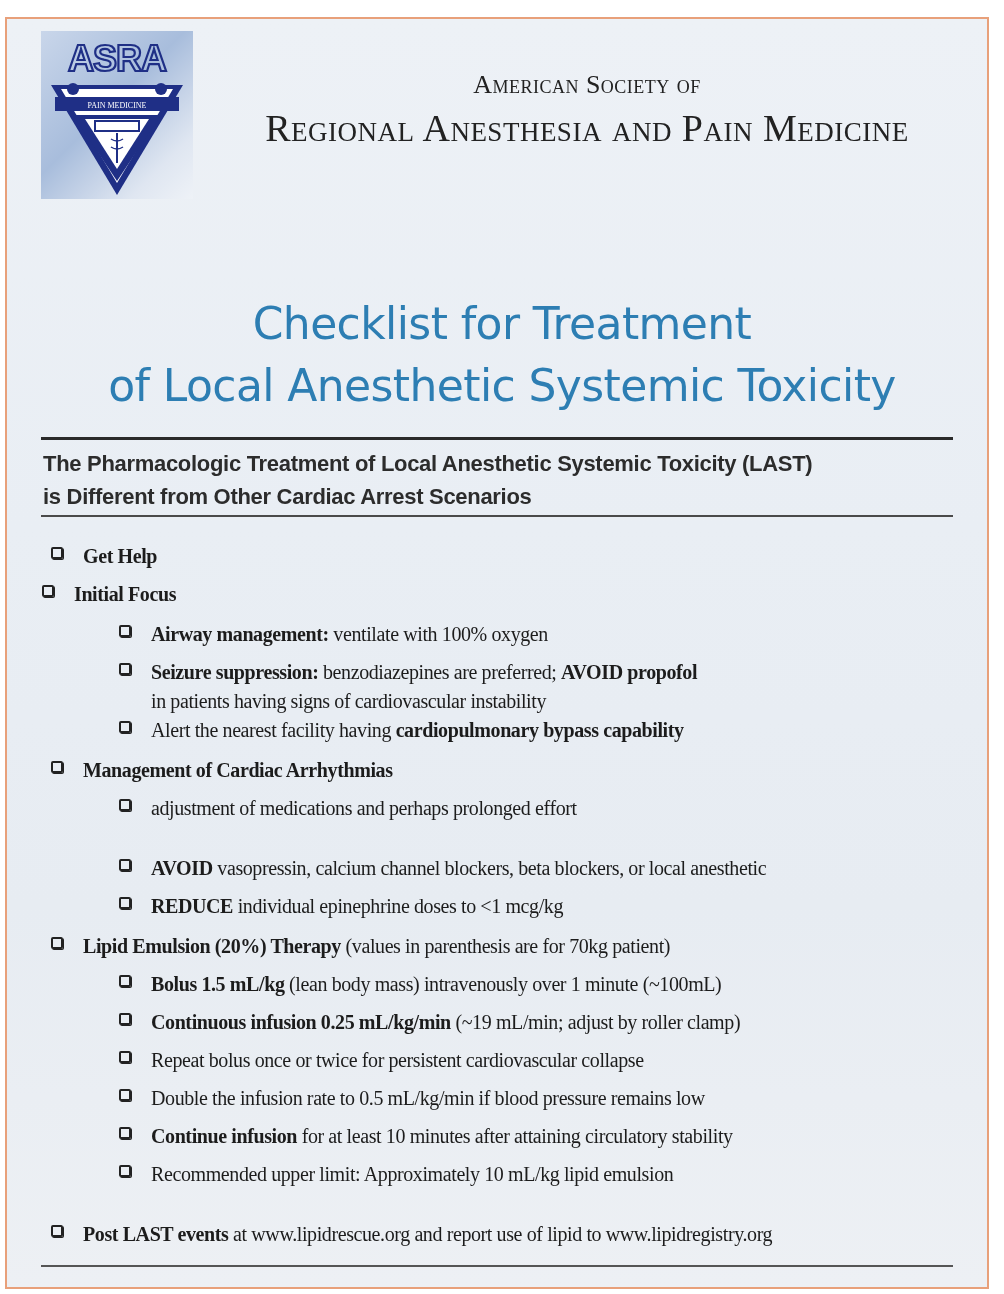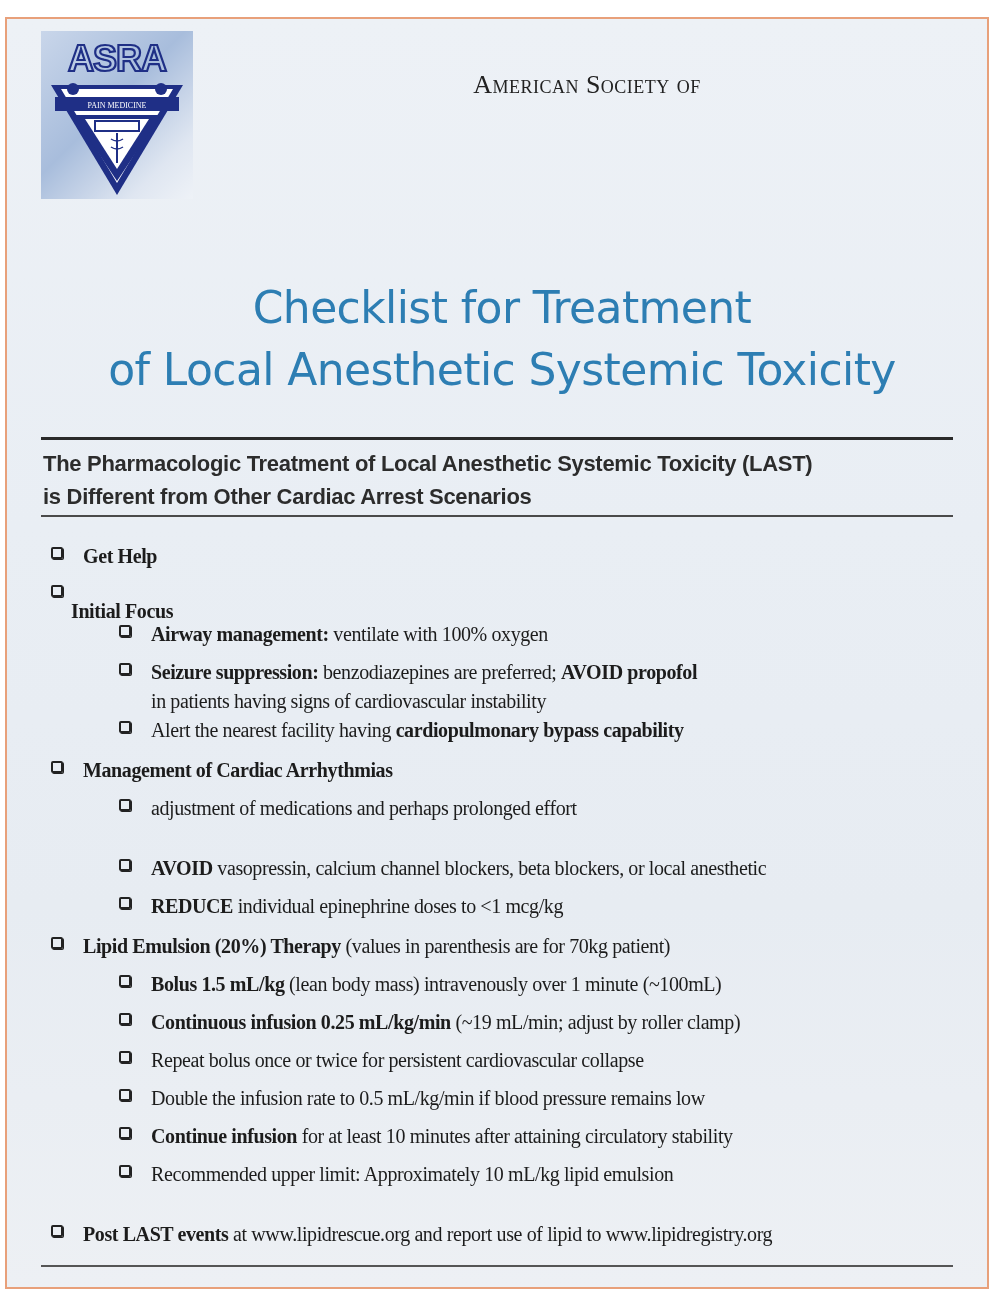--- a/index.html
+++ b/index.html
@@ -20,21 +20,21 @@
       position: absolute; left: 250px; top: 46px; width: 660px; text-align: center;
       font-family: "Liberation Serif", serif; color: #222; font-variant: small-caps;
       letter-spacing: 0.5px;
     }
     .society .l1 { font-size: 26px; line-height: 40px; }
     .society .l2 { font-size: 38px; line-height: 46px; }
     .title {
       position: absolute; left: 40px; top: 258px; width: 910px; text-align: center;
       font-family: "DejaVu Sans", sans-serif; color: #2d7eb3;
     }
-    .title .t1 { font-size: 44px; line-height: 62px; letter-spacing: -0.6px; }
+    .title .t1 { font-size: 44px; line-height: 62px; letter-spacing: -0.6px; margin-top: 16px; }
     .title .t2 { font-size: 44px; line-height: 62px; letter-spacing: -0.6px; }
     .rule-top {
       position: absolute; left: 34px; top: 418px; width: 912px; height: 3px; background: #2a2a2a;
     }
     .subhead {
       position: absolute; left: 36px; top: 428px; width: 912px;
       font-family: "Liberation Sans", sans-serif; font-weight: bold; font-size: 22px; line-height: 33px;
       color: #2c2c2c; letter-spacing: -0.3px;
     }
     .rule-mid {
@@ -73,20 +73,21 @@
       <polygon points="32,84 120,84 76,150" fill="#1f2f86"></polygon>
       <polygon points="44,88 108,88 76,138" fill="#ffffff"></polygon>
       <rect x="54" y="90" width="44" height="10" fill="none" stroke="#1f2f86" stroke-width="2"></rect>
       <line x1="76" y1="102" x2="76" y2="132" stroke="#1f2f86" stroke-width="2"></line>
       <path d="M70,108 q6,4 12,0 M70,116 q6,4 12,0" stroke="#1f2f86" stroke-width="1.5" fill="none"></path>
     </svg>
   </div>
 
   <div class="society">
     <div class="l1">American Society of</div>
+    <div class="l2">Regional Anesthesia and Pain Medicine</div>
   </div>
 
   <div class="title">
     <div class="t1">Checklist for Treatment</div>
     <div class="t2">of Local Anesthetic Systemic Toxicity</div>
   </div>
 
   <div class="rule-top"></div>
   <div class="subhead">
     <div>The Pharmacologic Treatment of Local Anesthetic Systemic Toxicity (LAST)</div>
@@ -94,21 +95,21 @@
   </div>
   <div class="rule-mid"></div>
 
   <div class="list" id="checklist">
       <div class="item" style="top: 18px; left: 10px;">
         <span class="box"></span>
         <div class="txt">
           <div><span class="b">Get Help</span></div>
         </div>
       </div>
-      <div class="item" style="top: 56px; left: 10px; flex-direction: column;">
+      <div class="item" style="top: 56px; left: 1px;">
         <span class="box"></span>
         <div class="txt">
           <div><span class="b">Initial Focus</span></div>
         </div>
       </div>
       <div class="item" style="top: 96px; left: 78px;">
         <span class="box"></span>
         <div class="txt">
           <div><span class="b">Airway management:</span><span> ventilate with 100% oxygen</span></div>
         </div>

